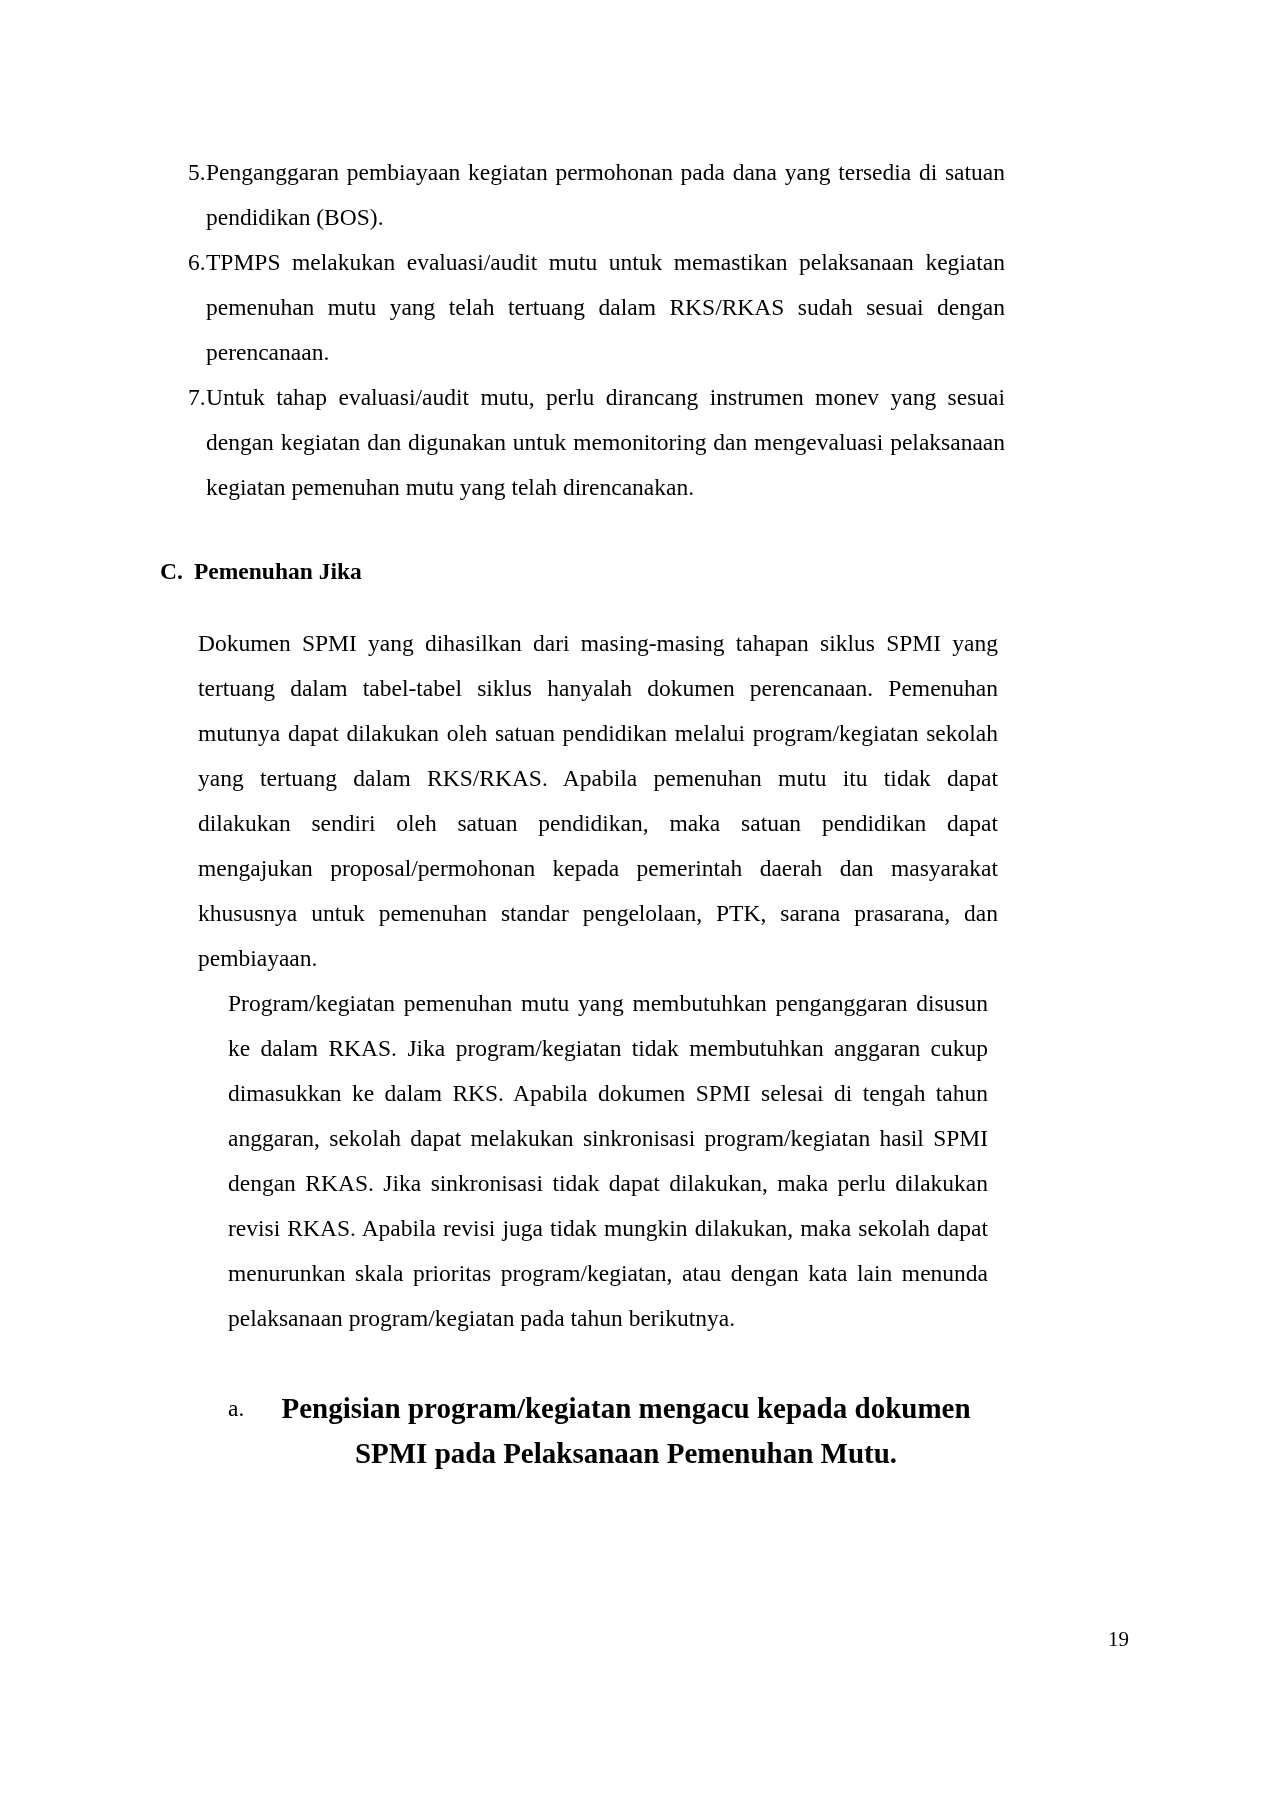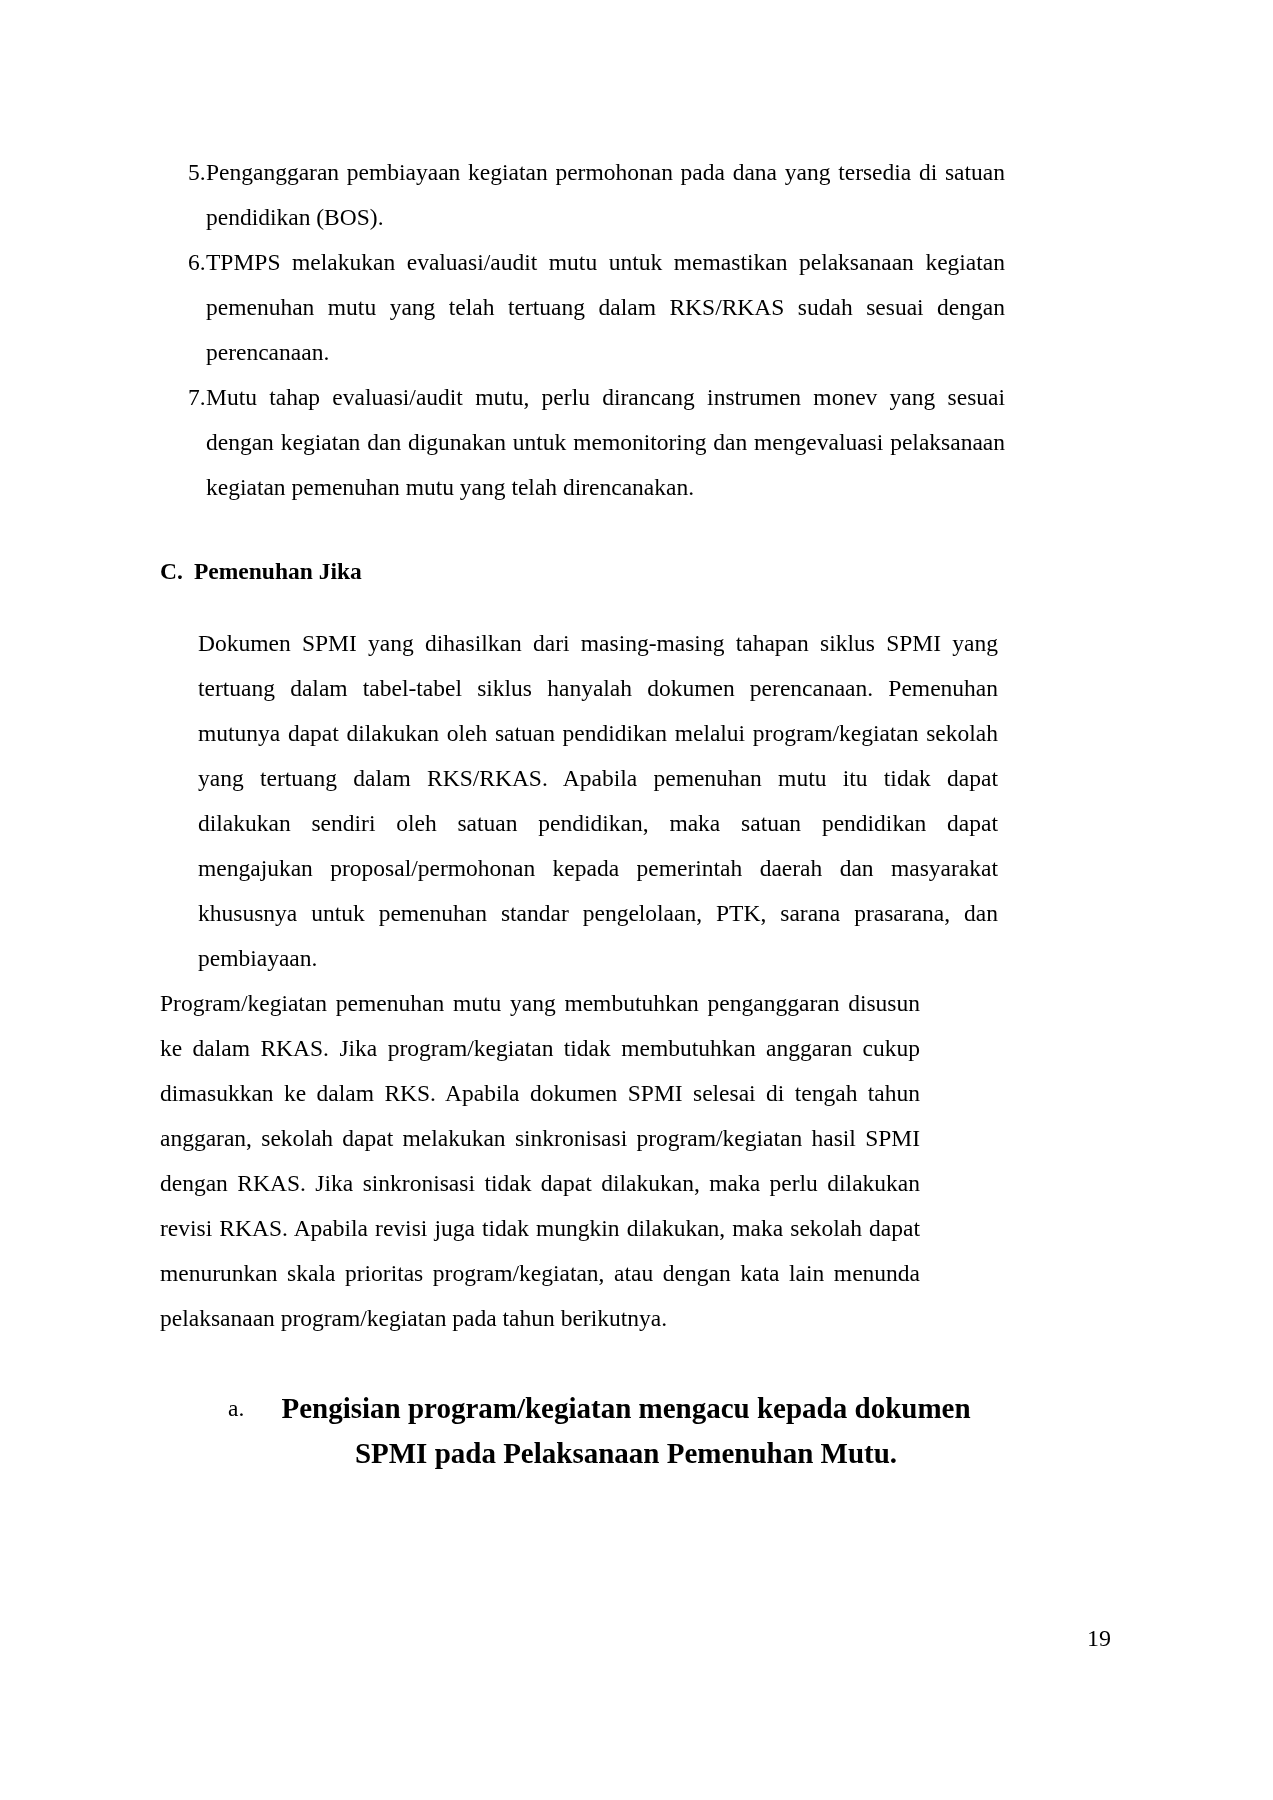--- a/index.html
+++ b/index.html
@@ -96,20 +96,21 @@
   
   .sub-heading {
     font-weight: bold;
     font-size: 23.5px;
     margin-top: 45px;
     margin-left: 36px;
   }
 
   
   .indent-block {
+    margin-left: 68px;
     width: 760px;
   }
   .indent-para {
     font-size: 23.5px;
     line-height: 45px;
     text-align: justify;
     text-justify: inter-word;
     margin: 0;
   }
   .indent-para::after {
@@ -144,44 +145,44 @@
     flex: 1;
     font-size: 29px;
     line-height: 45px;
     text-align: center;
     font-weight: bold;
   }
 
   
   .page-number {
     position: absolute;
-    right: 162px;
+    right: 144px;
     bottom: 148px;
-    font-size: 24px;
+    font-size: 21px;
     font-family: "Liberation Serif", "DejaVu Serif", serif;
   }
 </style>
 </head>
 <body>
 
 <div class="page">
   <div class="content">
 
     <ul class="num-list">
       <li class="num-item">
         <span class="num-marker">5.</span>
         <span class="num-text">Penganggaran pembiayaan kegiatan permohonan pada dana yang tersedia di satuan pendidikan (BOS).</span>
       </li>
       <li class="num-item">
         <span class="num-marker">6.</span>
         <span class="num-text">TPMPS melakukan evaluasi/audit mutu untuk memastikan pelaksanaan kegiatan pemenuhan mutu yang telah tertuang dalam RKS/RKAS sudah sesuai dengan perencanaan.</span>
       </li>
       <li class="num-item">
         <span class="num-marker">7.</span>
-        <span class="num-text">Mutu tahap evaluasi/audit mutu, perlu dirancang instrumen monev yang sesuai dengan kegiatan dan digunakan untuk memonitoring dan mengevaluasi pelaksanaan kegiatan pemenuhan mutu yang telah direncanakan.</span>
+        <span class="num-text">Untuk tahap evaluasi/audit mutu, perlu dirancang instrumen monev yang sesuai dengan kegiatan dan digunakan untuk memonitoring dan mengevaluasi pelaksanaan kegiatan pemenuhan mutu yang telah direncanakan.</span>
       </li>
     </ul>
 
     <div class="heading-c">
       <span class="letter">C.</span>
       <span class="title">Pemenuhan Jika</span>
     </div>
 
     <p class="para first no-stretch">Dokumen SPMI yang dihasilkan dari masing-masing tahapan siklus SPMI yang tertuang dalam tabel-tabel siklus hanyalah dokumen perencanaan. Pemenuhan mutunya dapat dilakukan oleh satuan pendidikan melalui program/kegiatan sekolah yang tertuang dalam RKS/RKAS. Apabila pemenuhan mutu itu tidak dapat dilakukan sendiri oleh satuan pendidikan, maka satuan pendidikan dapat mengajukan proposal/permohonan kepada pemerintah daerah dan masyarakat khususnya untuk pemenuhan standar pengelolaan, PTK, sarana prasarana, dan pembiayaan.</p>
 

